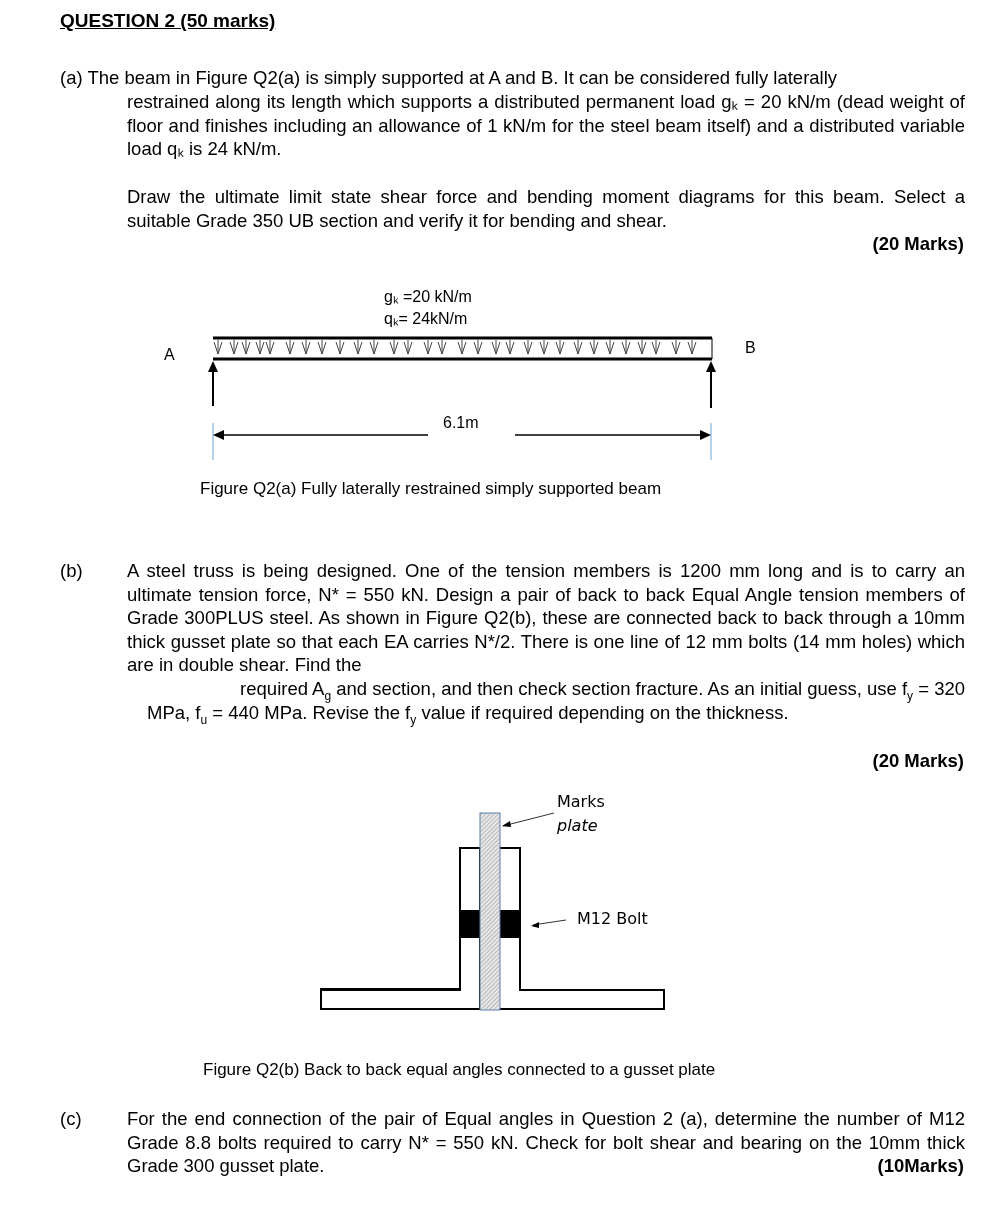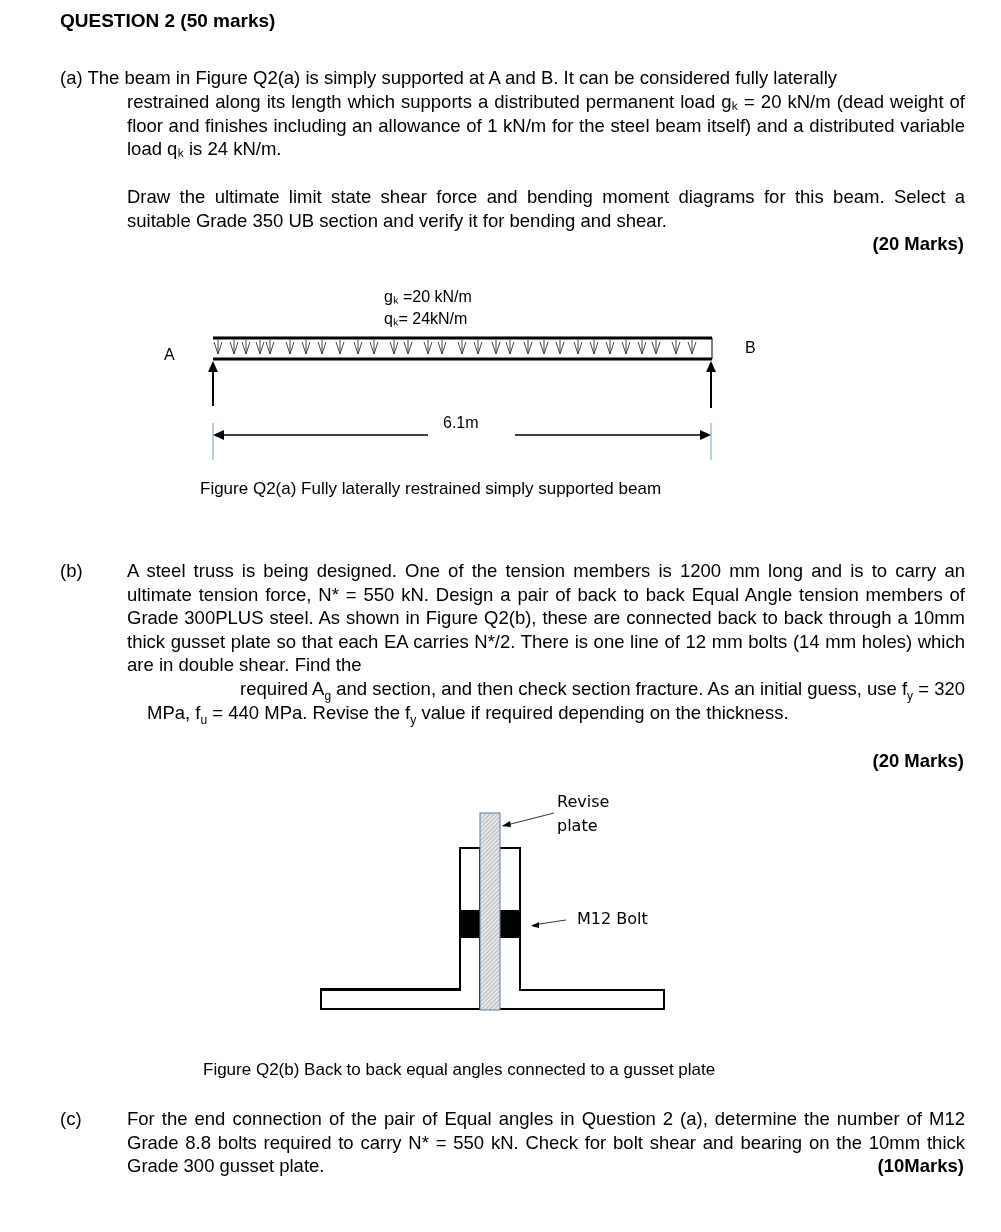--- a/index.html
+++ b/index.html
@@ -1,18 +1,18 @@
 <!DOCTYPE html>
 <html><head>
 <meta charset="utf-8">
 <style>
   html,body{margin:0;padding:0;background:#fff;}
   body{width:1001px;height:1232px;position:relative;overflow:hidden;font-family:"Liberation Sans",sans-serif;color:#000;}
   .abs{position:absolute;}
-  .title{left:60px;top:10px;font-size:19px;font-weight:bold;}
+  .title{left:60px;top:10px;font-size:19px;font-weight:bold;text-decoration:underline;}
   .para{font-size:18.5px;line-height:23.5px;text-align:justify;}
   .marks{font-size:18.5px;font-weight:bold;margin-left:23px;}
   .cap{font-size:17px;}
   .calibri{font-family:"DejaVu Sans",sans-serif;font-size:16px;}
 </style>
 </head>
 <body>
 
 <div class="abs title">QUESTION 2 (50 marks)</div>
 
@@ -105,20 +105,20 @@
   <path d="M3 199 L143 199 L143 59 L162 59" fill="none" stroke="none"></path>
   <path d="M3 200 L142 200 L142 58 L162 58 L162 219 L3 219 Z" fill="#fff" stroke="#000" stroke-width="2"></path>
   <path d="M181 58 L202 58 L202 200 L346 200 L346 219 L181 219 Z" fill="#fff" stroke="#000" stroke-width="2"></path>
   <rect x="142" y="120" width="60" height="28" fill="#000"></rect>
   <rect x="162" y="23" width="20" height="197" fill="url(#hatch)" stroke="#5b7db1" stroke-width="1"></rect>
   <line x1="185" y1="36" x2="236" y2="23" stroke="#333" stroke-width="1"></line>
   <polygon points="184,36 192,31 193,37" fill="#000"></polygon>
   <line x1="215" y1="135" x2="248" y2="130" stroke="#333" stroke-width="1"></line>
   <polygon points="213,136 221,132 221,138" fill="#000"></polygon>
 </svg>
-<div class="abs calibri" style="left:557px;top:792px;">Revise</div>
-<div class="abs calibri" style="left:557px;top:816px;">plate</div>
+<div class="abs calibri" style="left:557px;top:792px;">Marks</div>
+<div class="abs calibri" style="left:557px;top:816px;font-style:italic;">plate</div>
 <div class="abs calibri" style="left:577px;top:909px;">M12 Bolt</div>
 <div class="abs cap" style="left:203px;top:1014px;margin-top:46px;">Figure Q2(b)  Back to back equal angles connected to a gusset plate</div>
 
 <div class="abs para" style="left:60px;top:1107px;">(c)</div>
 <div class="abs para" style="left:127px;top:1107px;width:838px;">For the end connection of the pair of Equal angles in Question 2 (a), determine the number of M12 Grade 8.8 bolts required to carry N* = 550 kN. Check for bolt shear and bearing on the 10mm thick Grade 300 gusset plate.</div>
 <div class="abs marks" style="right:37px;top:1155px;">(10Marks)</div>
 
 </body></html>

